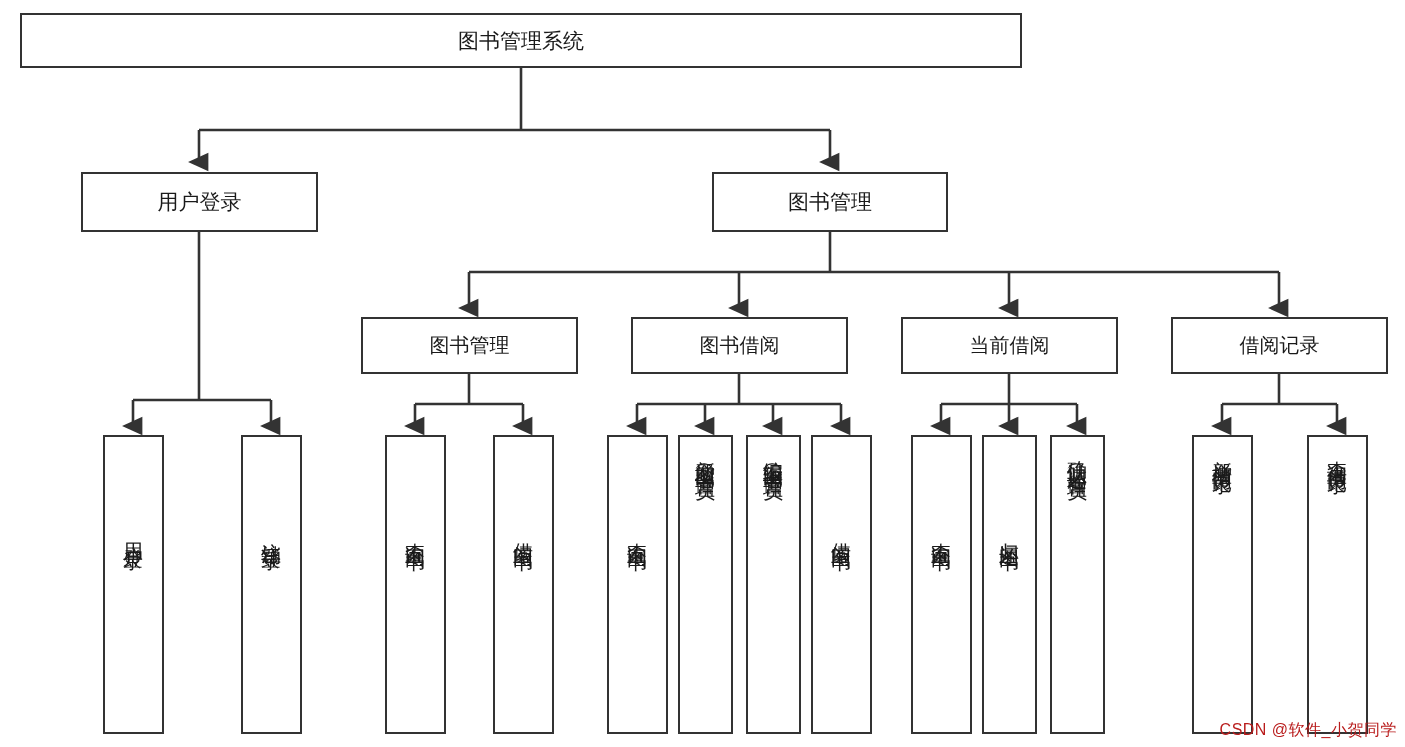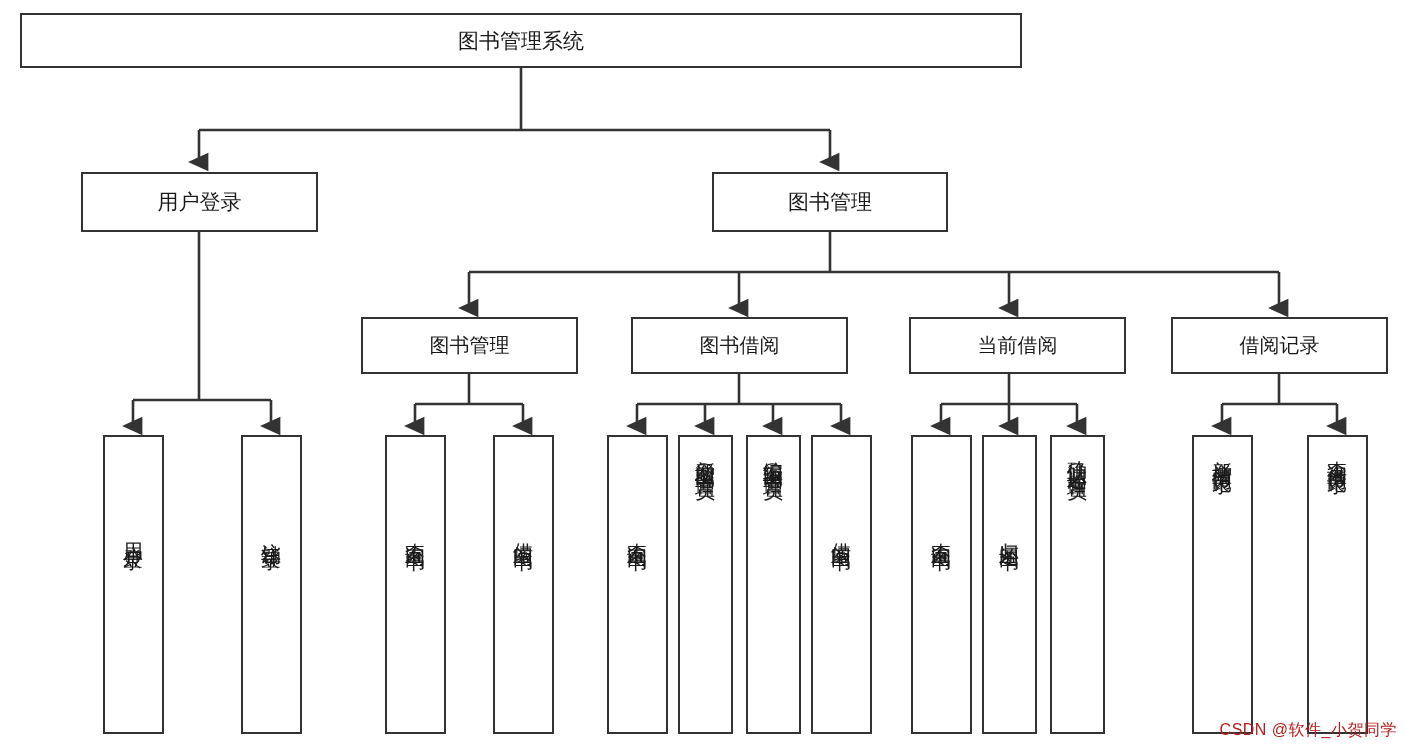--- a/index.html
+++ b/index.html
@@ -142,21 +142,21 @@
   <div class="node lvl1" style="left:712px; top:172px; width:236px; height:60px;">
     <span>图书管理</span>
   </div>
 
   <div class="node lvl2" style="left:361px; top:317px; width:217px; height:57px;">
     <span>图书管理</span>
   </div>
   <div class="node lvl2" style="left:631px; top:317px; width:217px; height:57px;text-align:right;">
     <span>图书借阅</span>
   </div>
-  <div class="node lvl2" style="left:901px; top:317px; width:217px; height:57px;margin-left:8px;">
+  <div class="node lvl2" style="left:901px; top:317px; width:217px; height:57px;">
     <span>当前借阅</span>
   </div>
   <div class="node lvl2" style="left:1171px; top:317px; width:217px; height:57px;">
     <span>借阅记录</span>
   </div>
 
   <div class="node leaf mid" style="left:103px; top:435px; width:61px; height:299px;">
     <span class="vtext">用户登录</span>
   </div>
   <div class="node leaf mid" style="left:241px; top:435px; width:61px; height:299px;">

